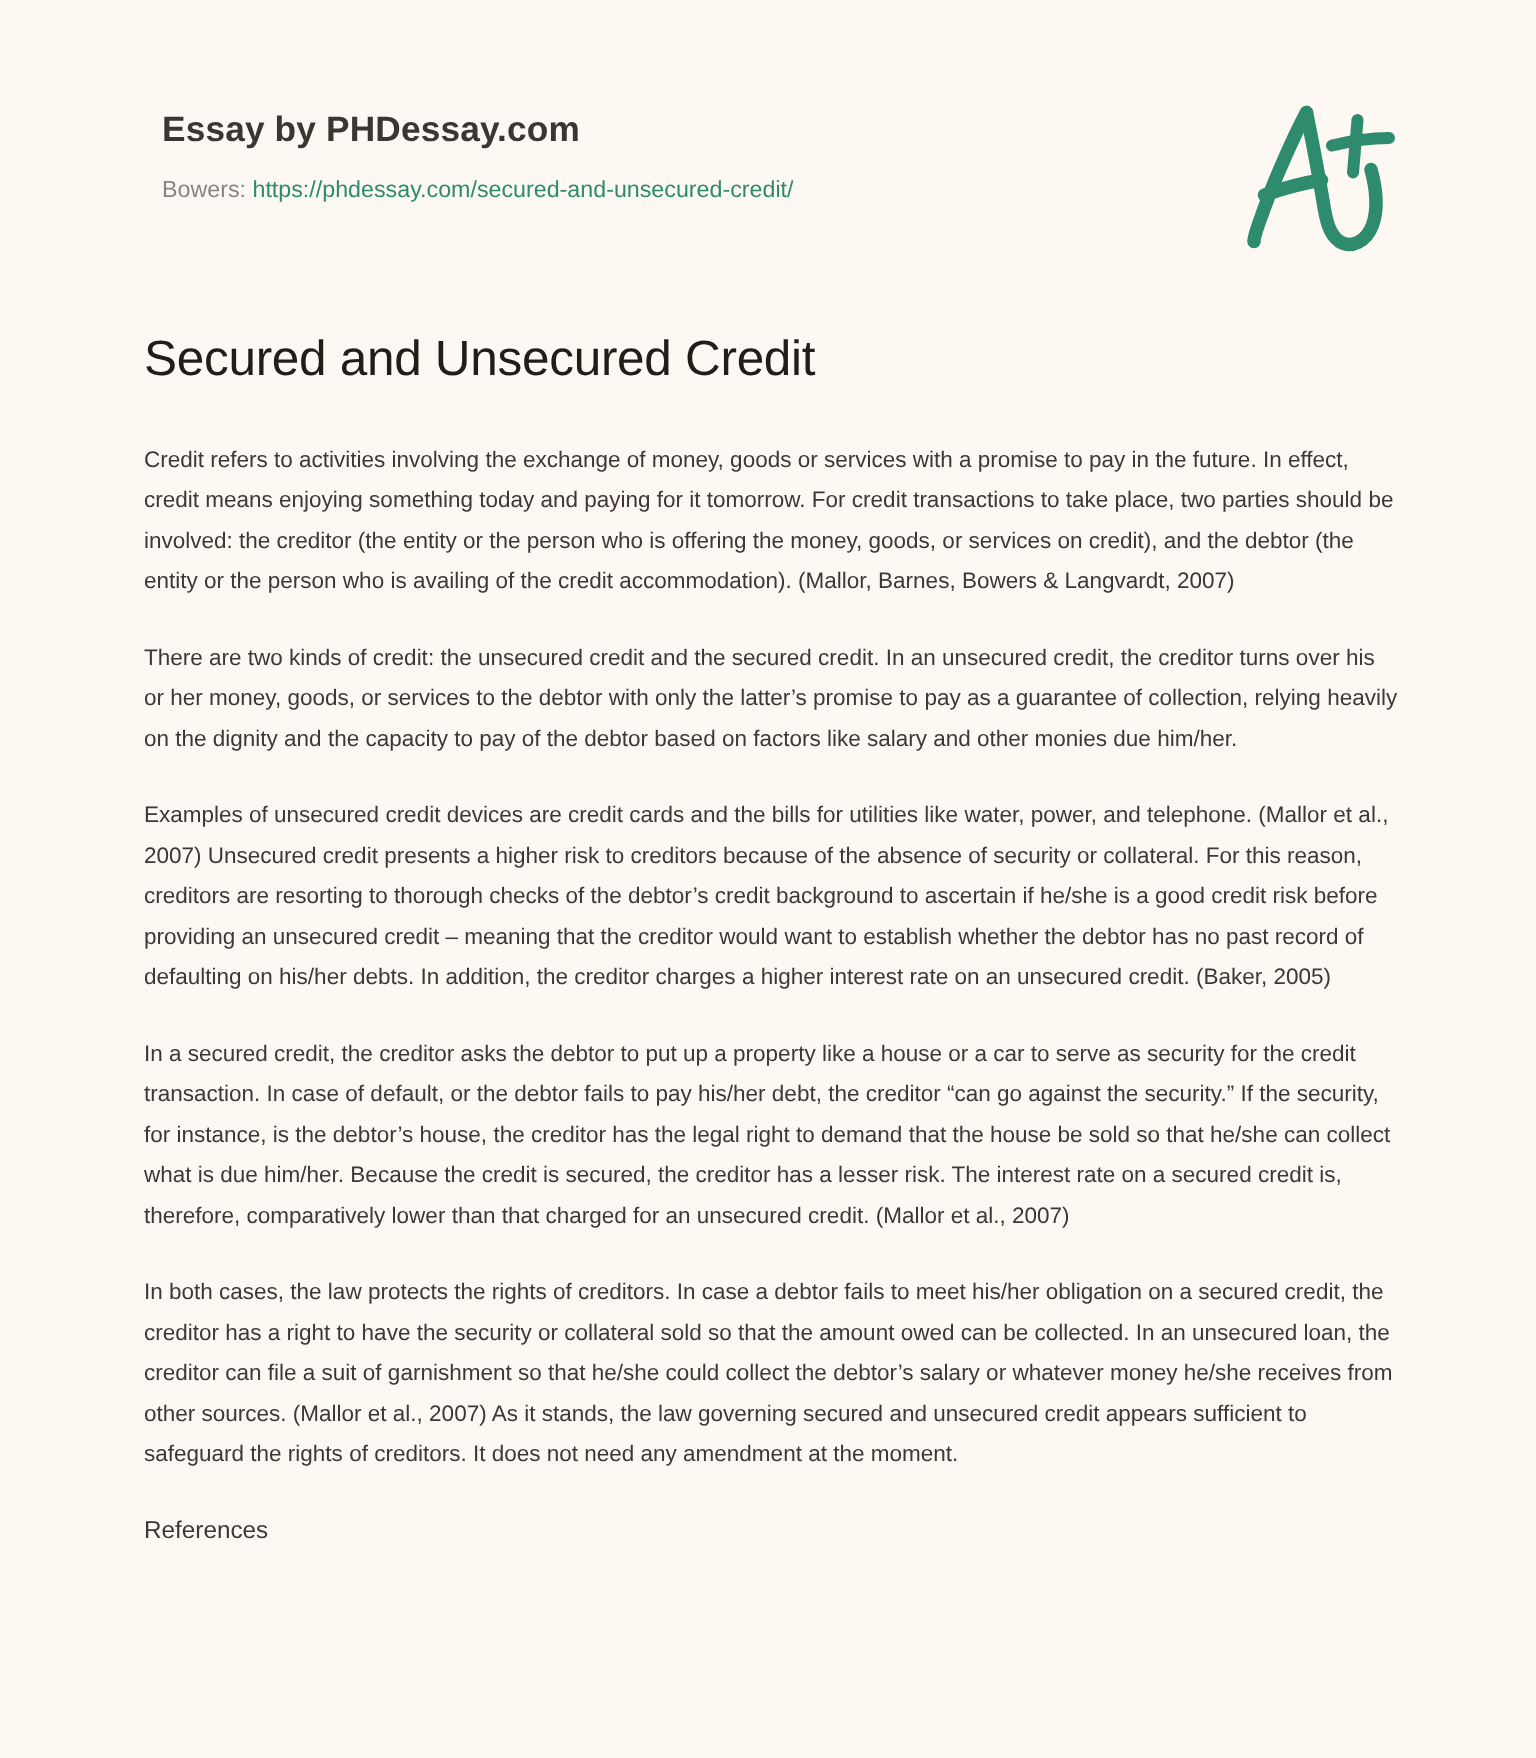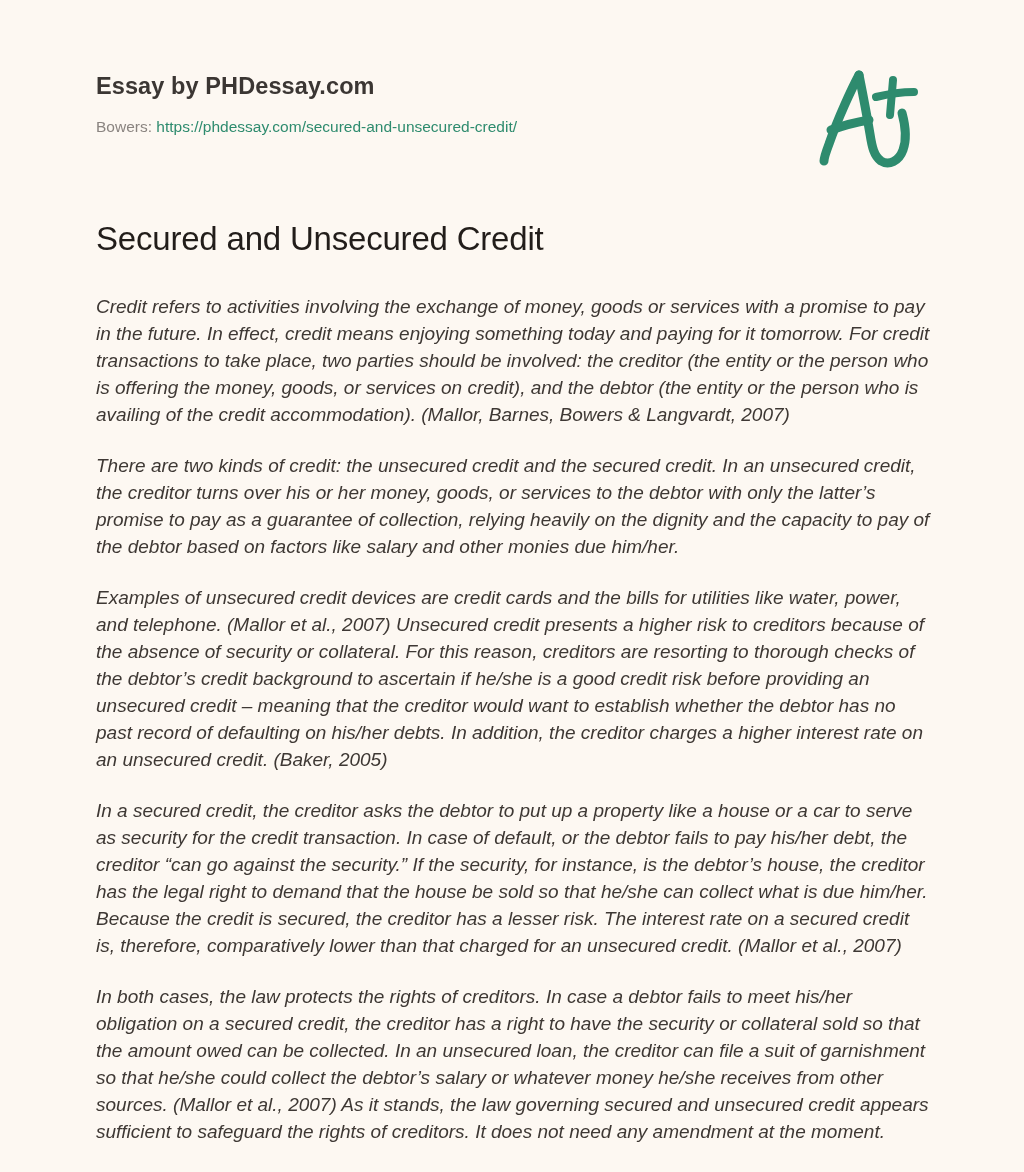--- a/index.html
+++ b/index.html
@@ -18,21 +18,21 @@
     position: relative;
     width: 1024px;
     height: 1172px;
     background: #FDF8F2;
     box-sizing: border-box;
   }
 
   
   .header {
     position: absolute;
-    left: 0;
+    left: 12px;
     top: 0;
     width: 841px;
     height: 200px;
   }
   .brand-block {
     position: absolute;
     left: 96px;
     top: 72px;
   }
   .brand-title {
@@ -82,27 +82,26 @@
   }
   .doc-title {
     font-size: 33px;
     font-weight: normal;
     color: #221D1A;
     letter-spacing: -0.2px;
     line-height: 1.25;
     margin: 0 0 34px 0;
   }
   .para {
-    font-size: 19px;
+    font-size: 15px;
     line-height: 27px;
     color: #3E3834;
     margin: 0 0 24px 0;
     text-align: left;
     word-wrap: break-word;
-    font-style: italic;
   }
   .para:last-child {
     margin-bottom: 0;
   }
   .ref-head {
     font-size: 16.2px;
     line-height: 27px;
     color: #3E3834;
     margin: 0 0 12px 0;
   }

